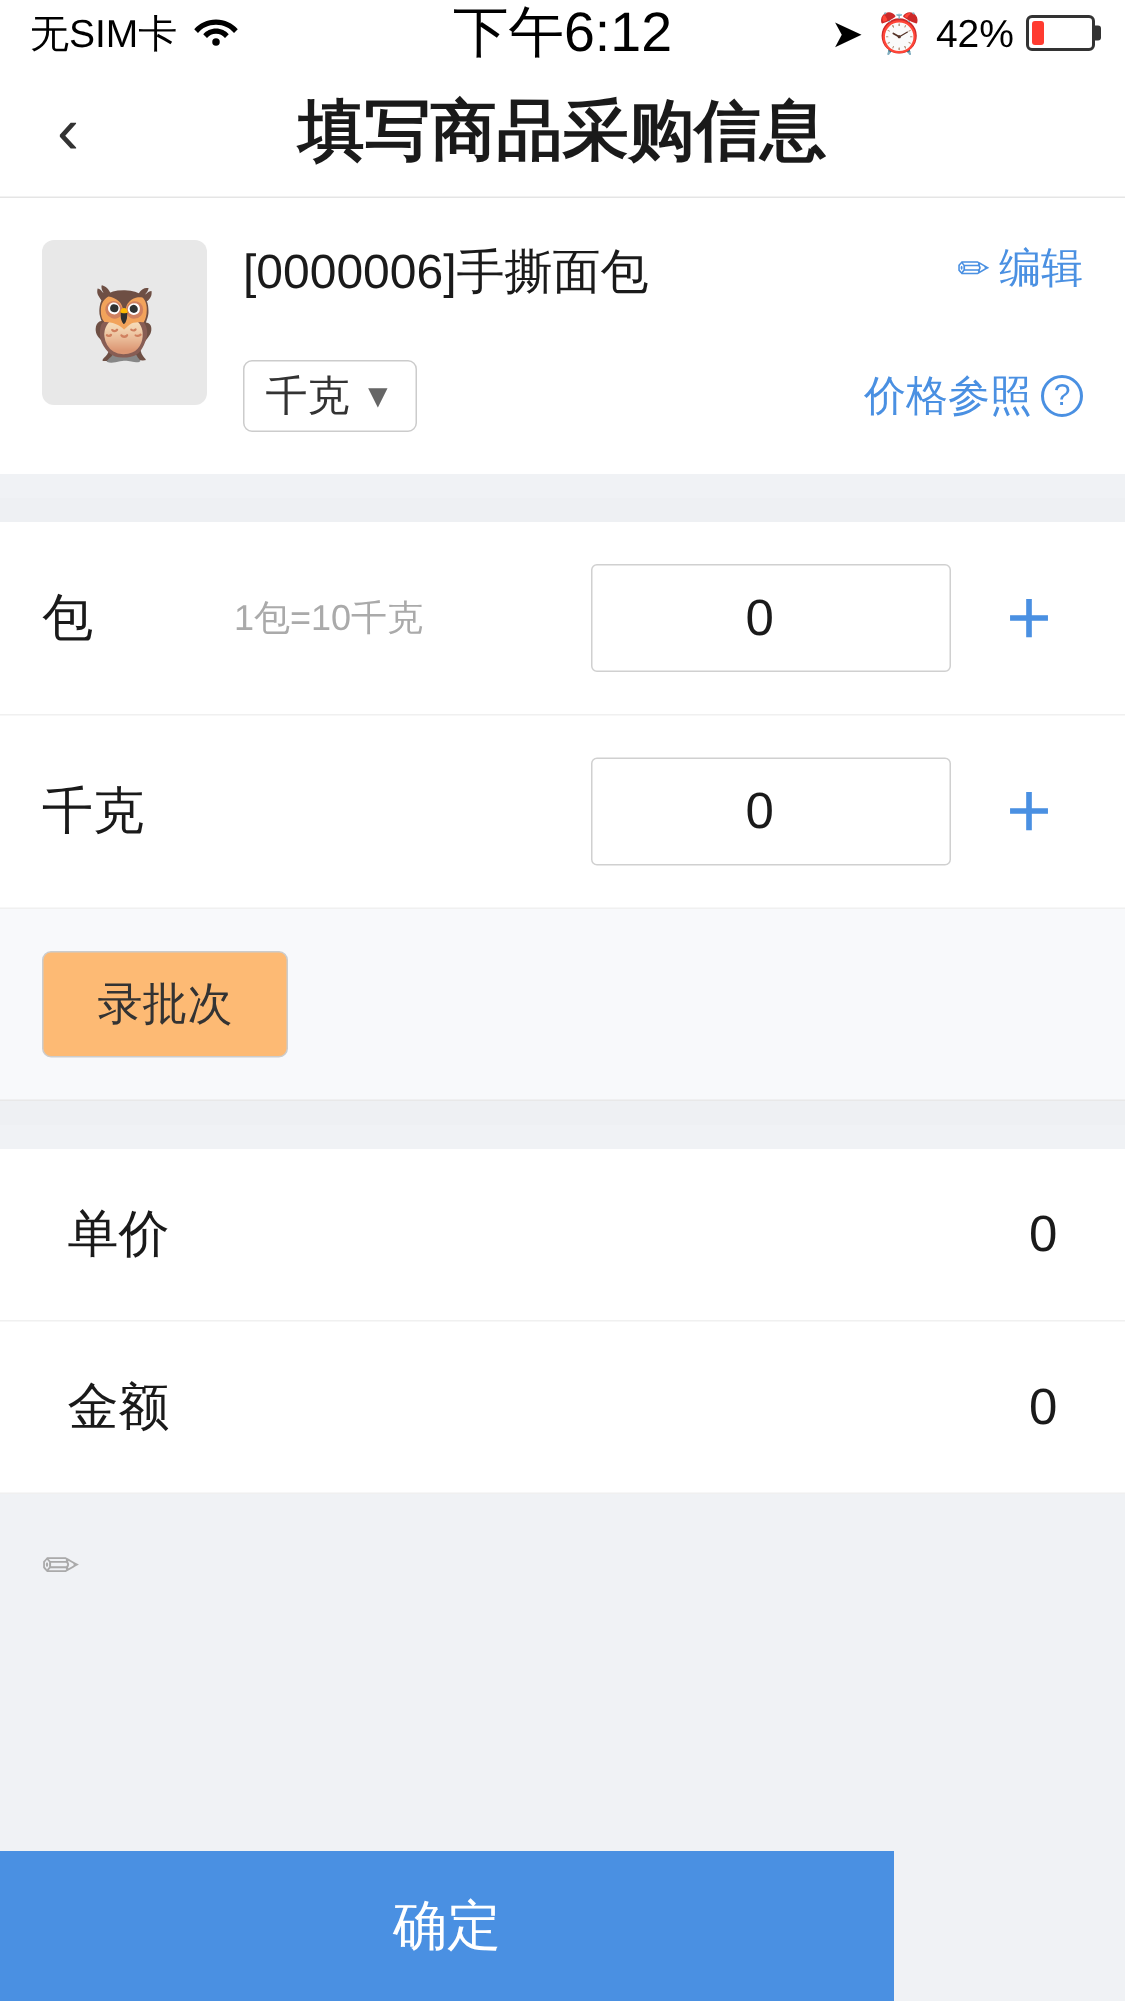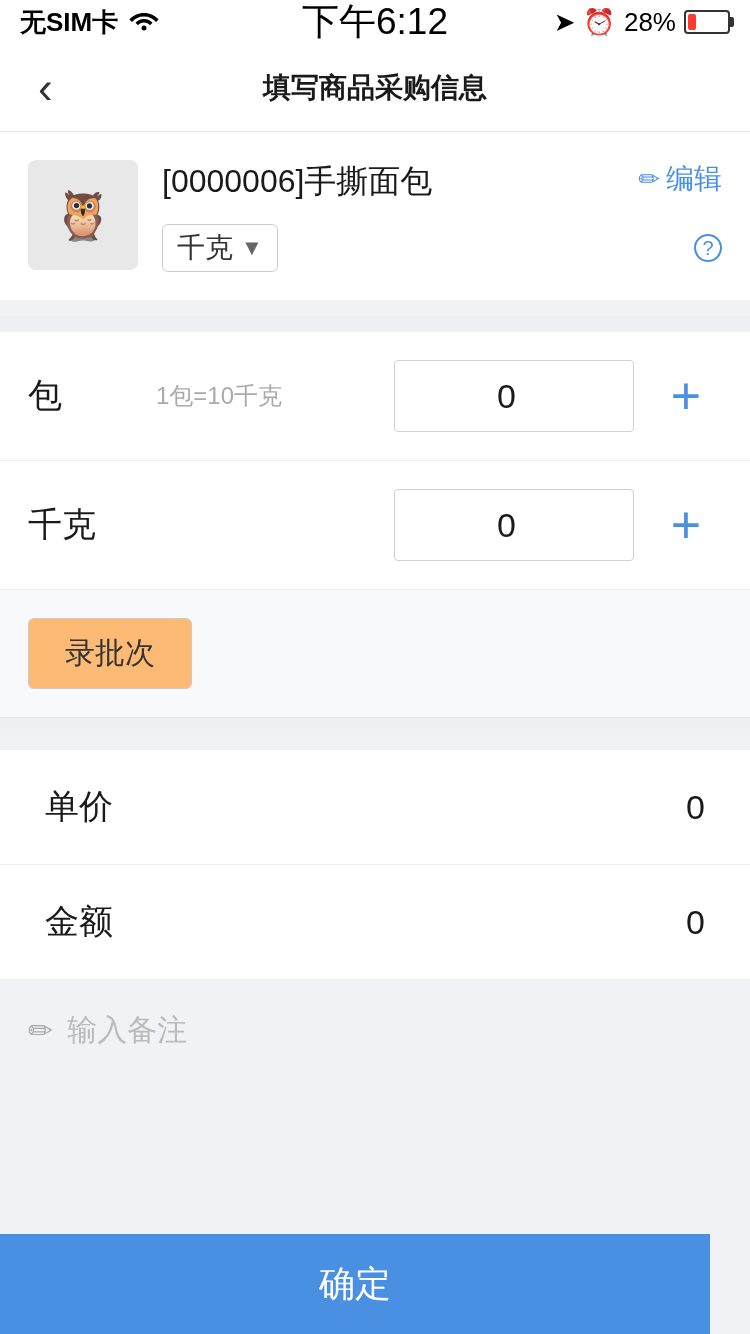--- a/index.html
+++ b/index.html
@@ -23,21 +23,20 @@
       justify-content: space-between;
       padding: 0 20px;
       font-size: 28px;
       color: #000;
     }
     .status-left {
       display: flex;
       align-items: center;
       gap: 10px;
       font-size: 26px;
-      font-weight: bold;
     }
     .status-center {
       font-size: 37px;
       font-weight: 500;
       position: absolute;
       left: 50%;
       transform: translateX(-50%);
     }
     .status-right {
       display: flex;
@@ -87,21 +86,21 @@
     .nav-back {
       position: absolute;
       left: 28px;
       font-size: 44px;
       color: #333;
       line-height: 1;
       cursor: pointer;
       padding: 10px;
     }
     .nav-title {
-      font-size: 28px;
+      font-size: 44px;
       font-weight: 600;
       color: #1a1a1a;
     }
 
     
     .product-card {
       background: #fff;
       padding: 28px 28px 28px 28px;
       display: flex;
       align-items: flex-start;
@@ -120,21 +119,21 @@
       color: #999;
       font-size: 52px;
     }
     .product-info {
       flex: 1;
     }
     .product-header {
       display: flex;
       justify-content: space-between;
       align-items: flex-start;
-      margin-bottom: 20px;
+      margin-bottom: 36px;
     }
     .product-name {
       font-size: 32px;
       color: #1a1a1a;
       font-weight: 500;
     }
     .edit-btn {
       color: #4a90e2;
       font-size: 28px;
       display: flex;
@@ -316,21 +315,21 @@
       flex: 1;
       background: #f0f2f5;
       min-height: 300px;
     }
 
     
     .confirm-bar {
       position: fixed;
       bottom: 0;
       left: 0;
-      width: 710px;
+      width: 596px;
       height: 100px;
       background: #4a90e2;
       display: flex;
       align-items: center;
       justify-content: center;
       cursor: pointer;
     }
     .confirm-text {
       font-size: 36px;
       color: #fff;
@@ -358,21 +357,21 @@
           <path d="M16 6C10 6 5 8.5 1.5 12.5L4 15C6.8 11.5 11.1 9.5 16 9.5S25.2 11.5 28 15l2.5-2.5C27 8.5 22 6 16 6z" fill="#000"></path>
           <path d="M16 12c-3.5 0-6.5 1.5-8.5 3.8l2.5 2.5C11.5 16.5 13.6 15.5 16 15.5s4.5 1 6 2.8l2.5-2.5C22.5 13.5 19.5 12 16 12z" fill="#000"></path>
           <circle cx="16" cy="21" r="2.5" fill="#000"></circle>
         </svg>
       </span>
     </div>
     <span class="status-center">下午6:12</span>
     <div class="status-right">
       <span>➤</span>
       <span>⏰</span>
-      <span>28%</span>
+      <span>42%</span>
       <div class="battery">
         <div class="battery-fill"></div>
       </div>
     </div>
   </div>
 
   <div class="nav-bar">
     <span class="nav-back">‹</span>
     <span class="nav-title">填写商品采购信息</span>
   </div>
@@ -390,20 +389,21 @@
         </span>
       </div>
       <div class="product-unit">
         <div style="display:flex;align-items:center;gap:8px;">
           <div class="unit-select">
             <span>千克</span>
             <span class="arrow">▼</span>
           </div>
         </div>
         <div class="price-ref">
+          <span>价格参照</span>
           <div class="price-ref-question">
             <span>?</span>
           </div>
         </div>
       </div>
     </div>
   </div>
 
   <div class="section-divider"></div>
 
@@ -439,21 +439,20 @@
       <span class="price-value">0</span>
     </div>
     <div class="price-row">
       <span class="price-label">金额</span>
       <span class="price-value">0</span>
     </div>
   </div>
 
   <div class="note-section">
     <span class="note-icon">✏</span>
-    <span class="note-placeholder">输入备注</span>
   </div>
 
   <div class="bottom-area"></div>
 
 </div>
 
 <div class="confirm-bar">
   <span class="confirm-text">确定</span>
 </div>
 

